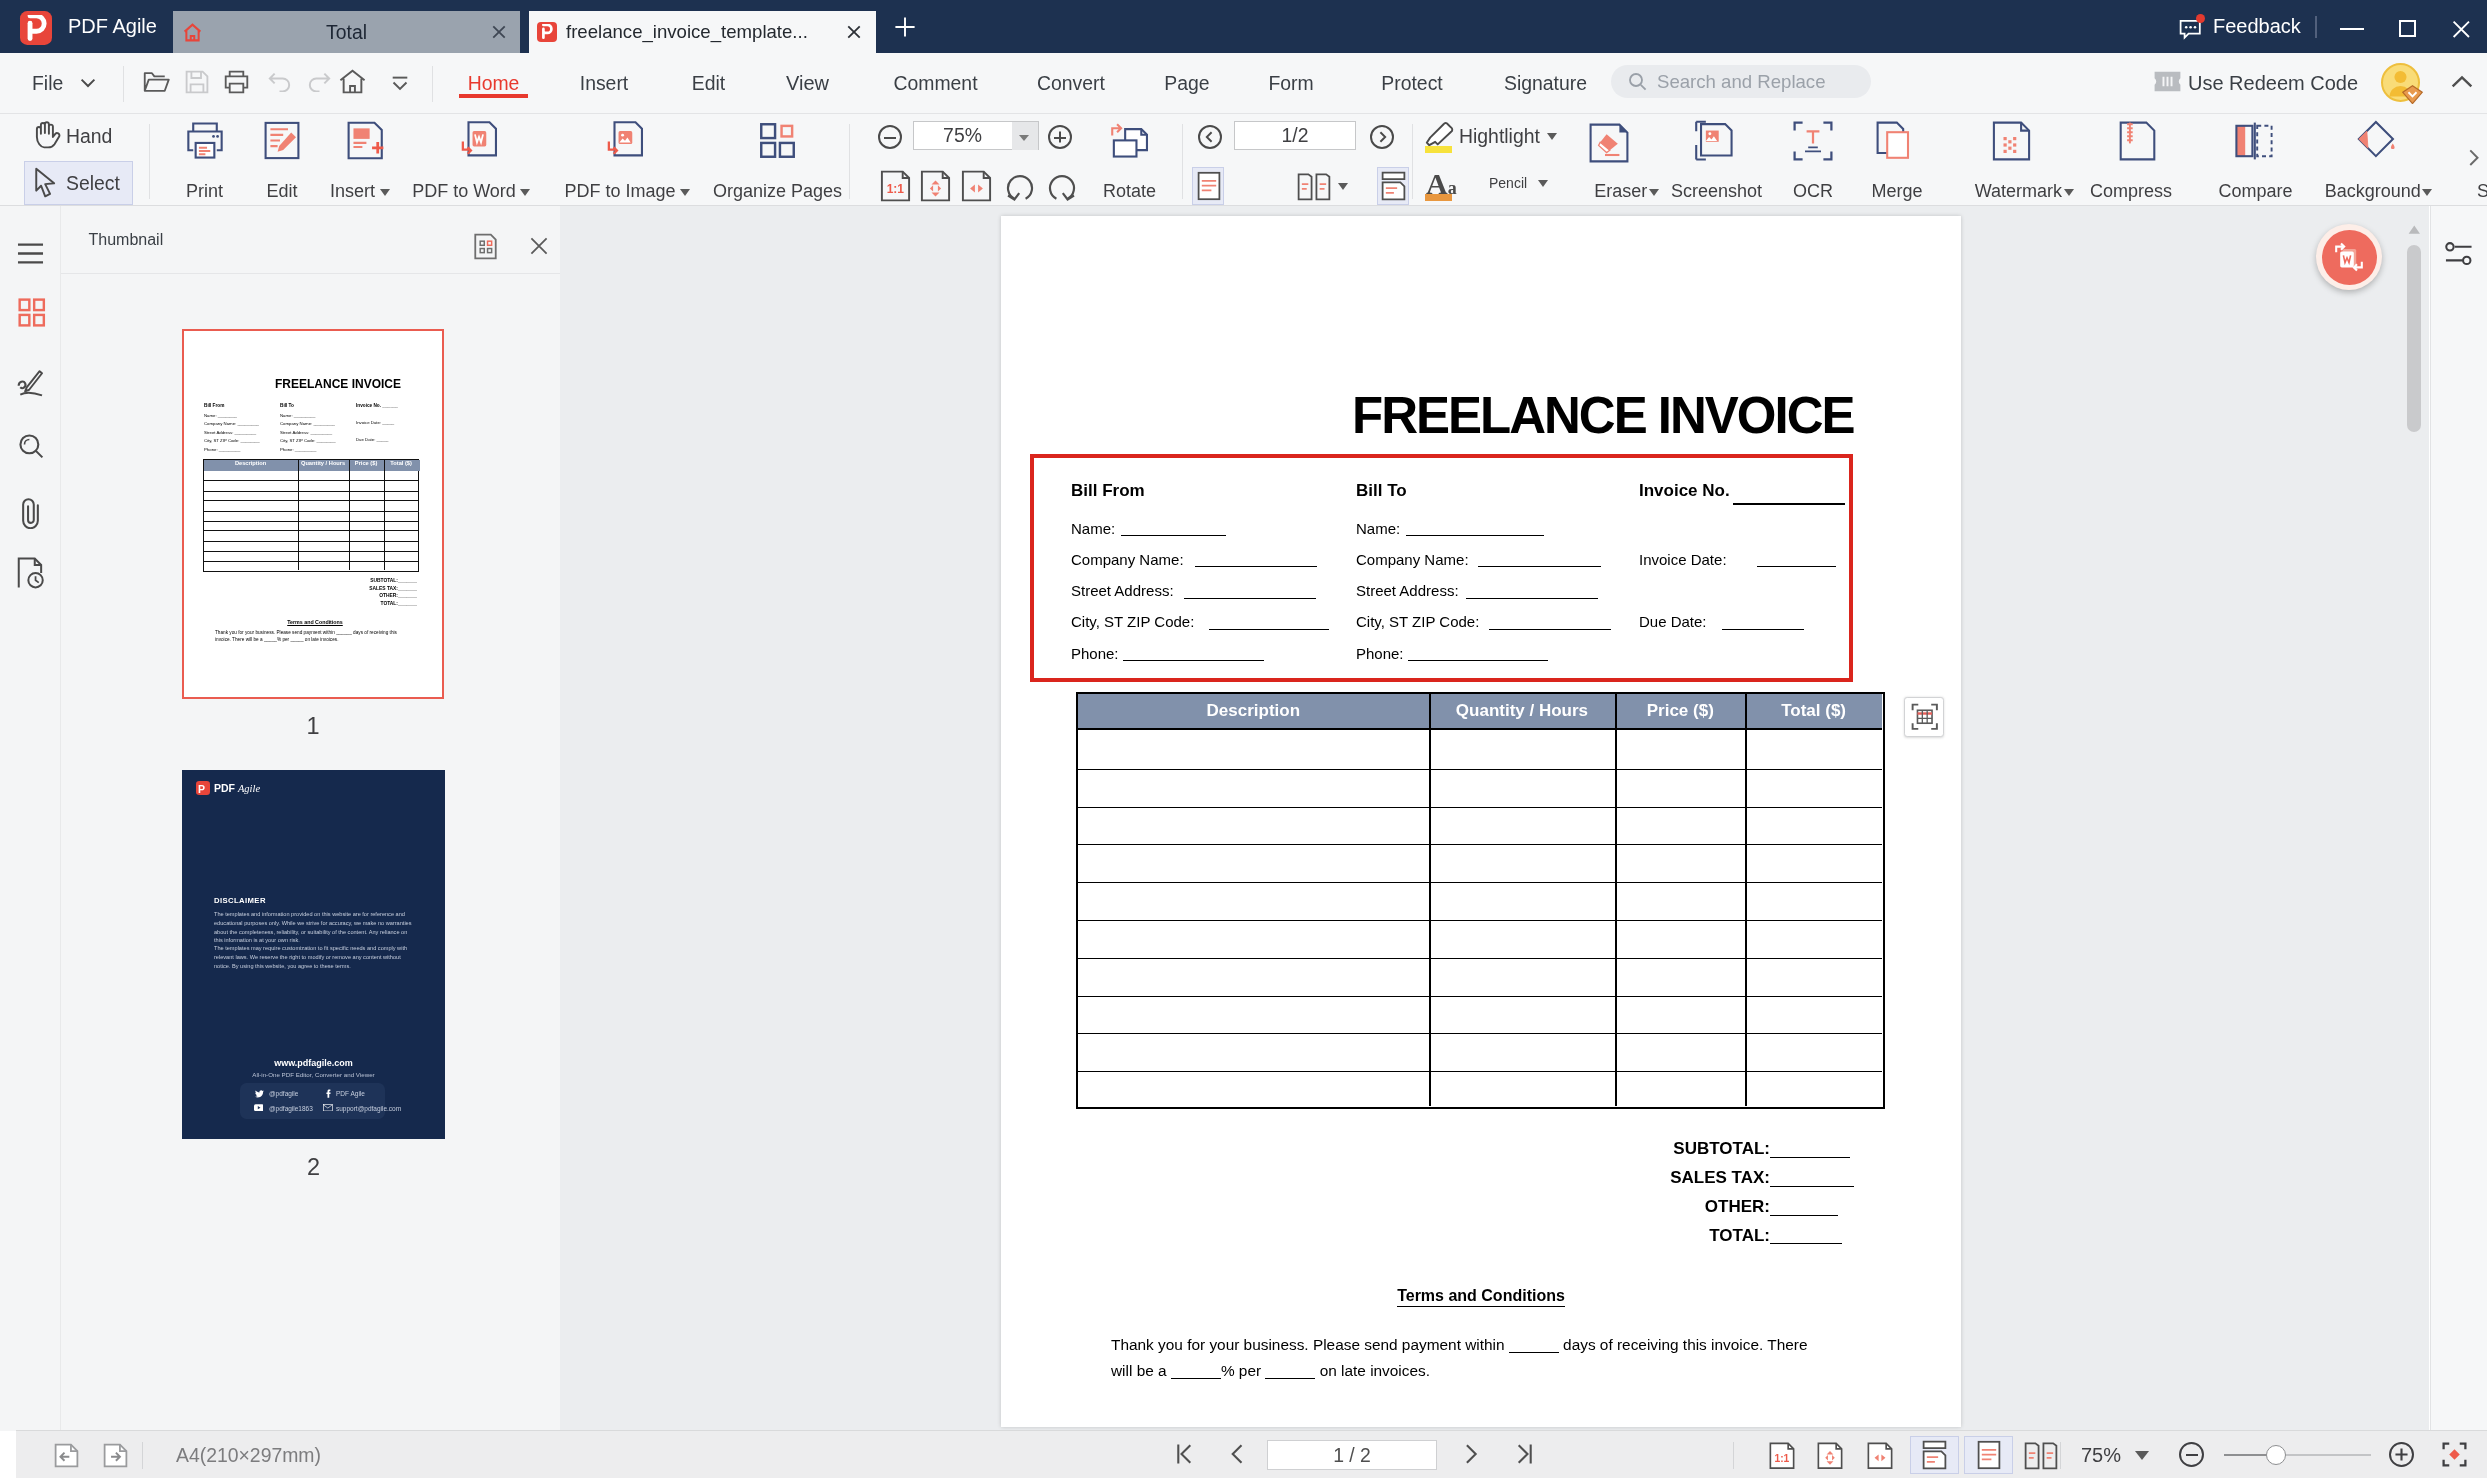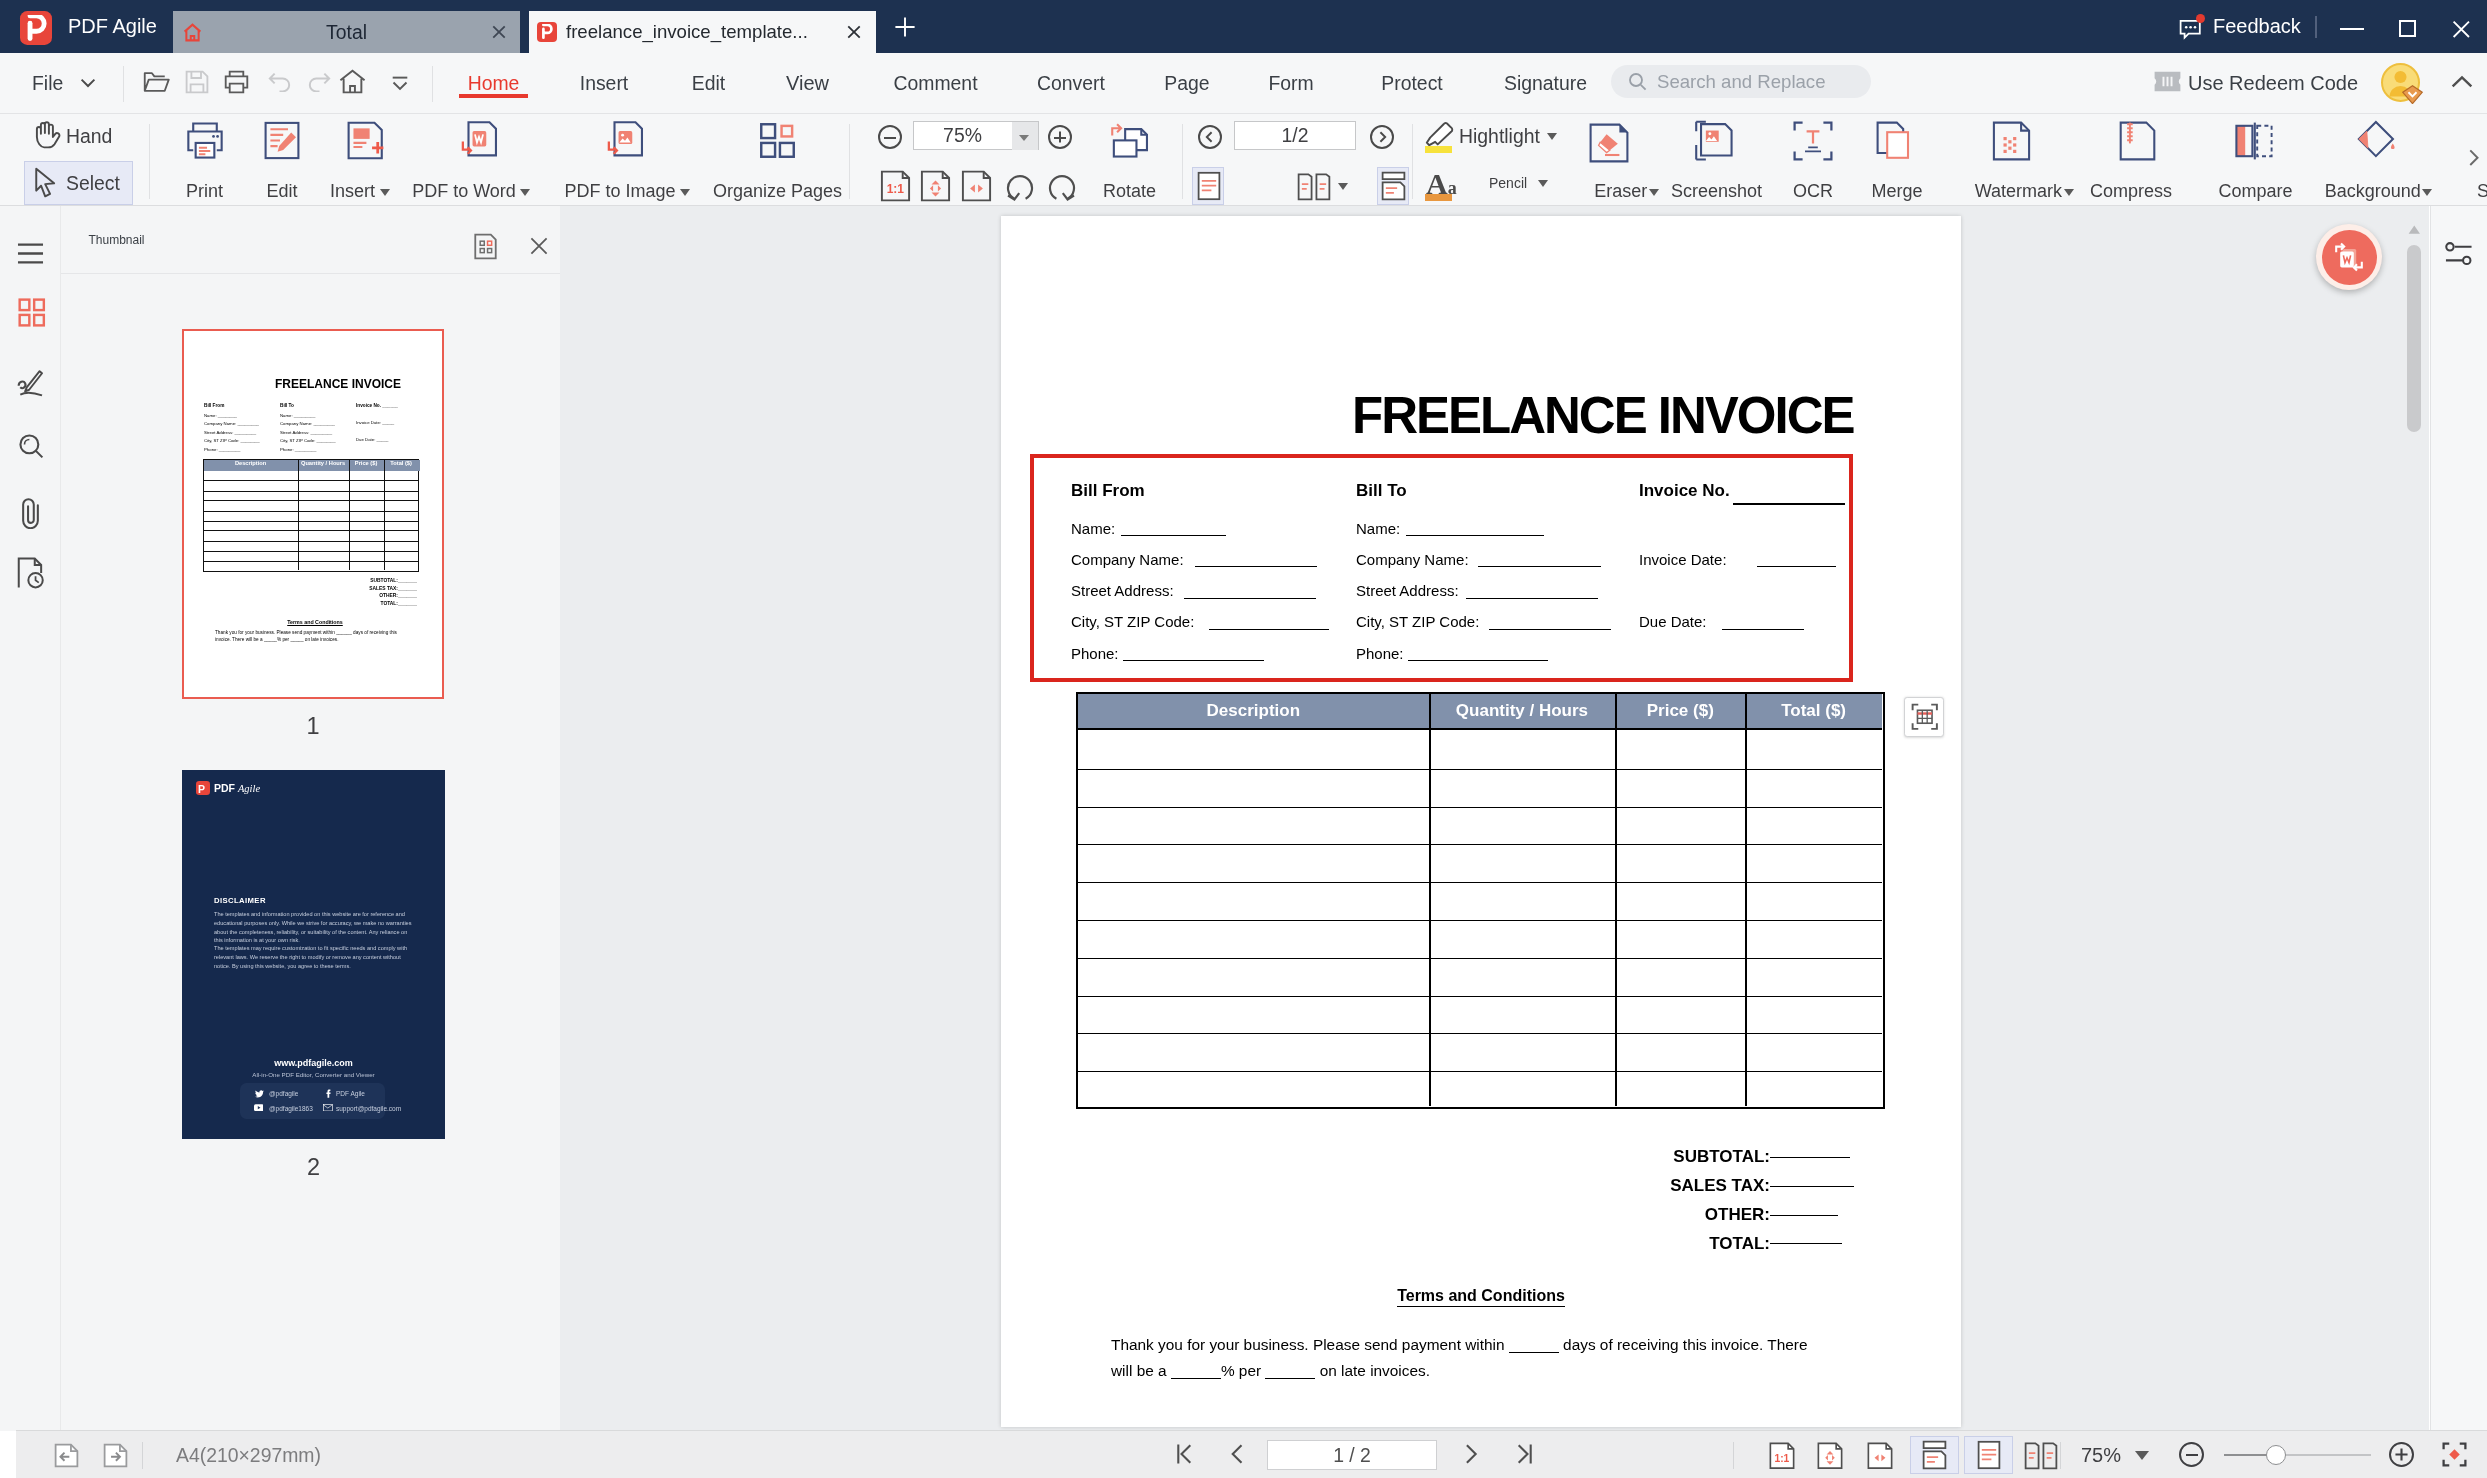--- a/index.html
+++ b/index.html
@@ -393,21 +393,21 @@
       <path d="M23 9 v19 a9 9 0 0 1 -18 0 V8 a6.5 6.5 0 0 1 13 0 v19 a3.5 3.5 0 0 1 -7 0 V10" fill="none" stroke="#4a4a4a" stroke-width="2.5" stroke-linecap="round"></path>
     </svg>
   <svg class="abs" style="left:17px;top:351px;" width="27.5" height="32" viewBox="0 0 34 40">
       <path d="M2 38 V2 h20 l8 8 v10" fill="none" stroke="#4a4a4a" stroke-width="2.5"></path>
       <path d="M22 2 v8 h8" fill="none" stroke="#4a4a4a" stroke-width="2.5"></path>
       <circle cx="23" cy="29" r="9" fill="#f4f5f6" stroke="#4a4a4a" stroke-width="2.5"></circle>
       <path d="M23 24 v5 l4 3" fill="none" stroke="#4a4a4a" stroke-width="2.2"></path>
     </svg>
 </div>
 <div class="abs" id="thumbpanel">
-  <div class="abs" style="left:27.5px;top:0;height:67px;display:flex;align-items:center;font-size:12px;color:#3a3f45;">Thumbnail</div>
+  <div class="abs" style="left:27.5px;top:0;height:67px;display:flex;align-items:center;font-size:16px;color:#3a3f45;">Thumbnail</div>
   <svg class="abs" style="left:411px;top:27px;" width="27" height="27" viewBox="0 0 33 33">
       <path d="M4 31 V2 h19 l6 6 v23 z" fill="none" stroke="#6e6e6e" stroke-width="2.2"></path>
       <rect x="10" y="10" width="5" height="5" fill="none" stroke="#6e6e6e" stroke-width="1.8"></rect>
       <rect x="19" y="10" width="5" height="5" fill="none" stroke="#ee6b5c" stroke-width="1.8"></rect>
       <rect x="10" y="19" width="5" height="5" fill="none" stroke="#6e6e6e" stroke-width="1.8"></rect>
       <rect x="19" y="19" width="5" height="5" fill="none" stroke="#6e6e6e" stroke-width="1.8"></rect>
     </svg>
   <svg class="abs" style="left:468px;top:30px;" width="20" height="20" viewBox="0 0 25 25">
       <path d="M3 3 L22 22 M22 3 L3 22" stroke="#5a5a5a" stroke-width="2.2"></path>
     </svg>
@@ -532,21 +532,21 @@
         <div class="abs" style="left:0;top:226px;width:804px;height:1.6px;background:#000;"></div>
         <div class="abs" style="left:0;top:264px;width:804px;height:1.6px;background:#000;"></div>
         <div class="abs" style="left:0;top:302px;width:804px;height:1.6px;background:#000;"></div>
         <div class="abs" style="left:0;top:339px;width:804px;height:1.6px;background:#000;"></div>
         <div class="abs" style="left:0;top:377px;width:804px;height:1.6px;background:#000;"></div>
       <div class="abs" style="left:351px;top:0;width:2.4px;height:412px;background:#000;"></div>
       <div class="abs" style="left:537px;top:0;width:2.4px;height:412px;background:#000;"></div>
       <div class="abs" style="left:667px;top:0;width:2.4px;height:412px;background:#000;"></div>
     </div>
 
-    <div class="abs" style="left:526px;top:918px;width:243px;text-align:right;font-size:17px;font-weight:bold;line-height:29px;margin-top:8px;">SUBTOTAL:<br>SALES TAX:<br>OTHER:<br>TOTAL:</div>
+    <div class="abs" style="left:526px;top:918px;width:243px;text-align:right;font-size:17px;font-weight:bold;line-height:29px;">SUBTOTAL:<br>SALES TAX:<br>OTHER:<br>TOTAL:</div>
     <div class="abs" style="left:769px;top:941px;width:80px;height:1.6px;background:#000;"></div>
       <div class="abs" style="left:769px;top:970px;width:84px;height:1.6px;background:#000;"></div>
       <div class="abs" style="left:769px;top:999px;width:68px;height:1.6px;background:#000;"></div>
       <div class="abs" style="left:769px;top:1027px;width:72px;height:1.6px;background:#000;"></div>
 
     <div class="abs" style="left:0;top:1071px;width:960px;text-align:center;font-size:16px;font-weight:bold;"><span style="border-bottom:1.6px solid #000;padding-bottom:2.4px;">Terms and Conditions</span></div>
     <div class="abs" style="left:110px;top:1116px;width:729px;font-size:15.4px;line-height:26px;">Thank you for your business. Please send payment within <span style="display:inline-block;width:50px;height:0;border-bottom:1.6px solid #000;margin-bottom:-3.2px;"></span> days of receiving this invoice. There<br>will be a <span style="display:inline-block;width:50px;height:0;border-bottom:1.6px solid #000;margin-bottom:-3.2px;"></span>% per <span style="display:inline-block;width:50px;height:0;border-bottom:1.6px solid #000;margin-bottom:-3.2px;"></span> on late invoices.</div>
   </div>
 
   <div class="abs" style="left:1344px;top:491px;width:40px;height:40px;background:#fff;border:0.8px solid #d2d3d5;border-radius:3.2px;box-shadow:0 0.8px 2.4px rgba(0,0,0,0.15);"></div>

